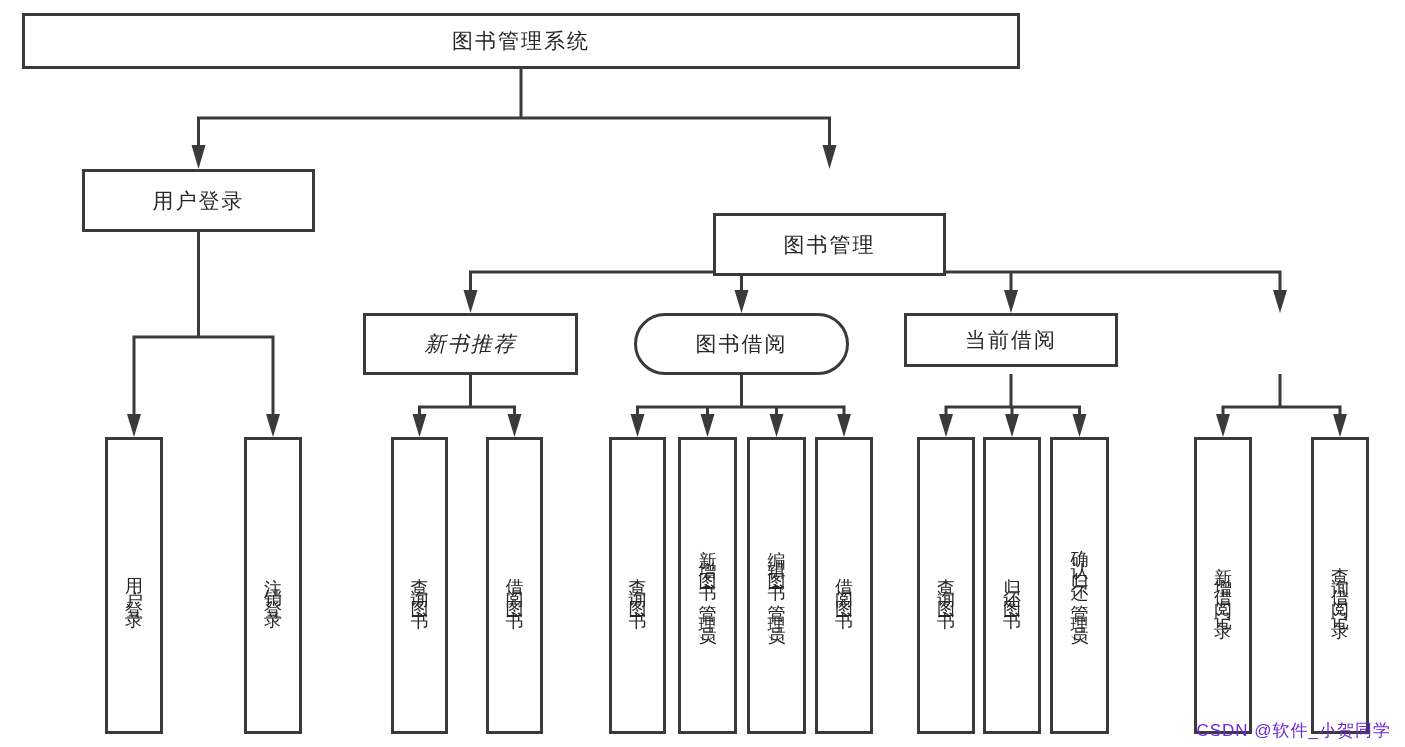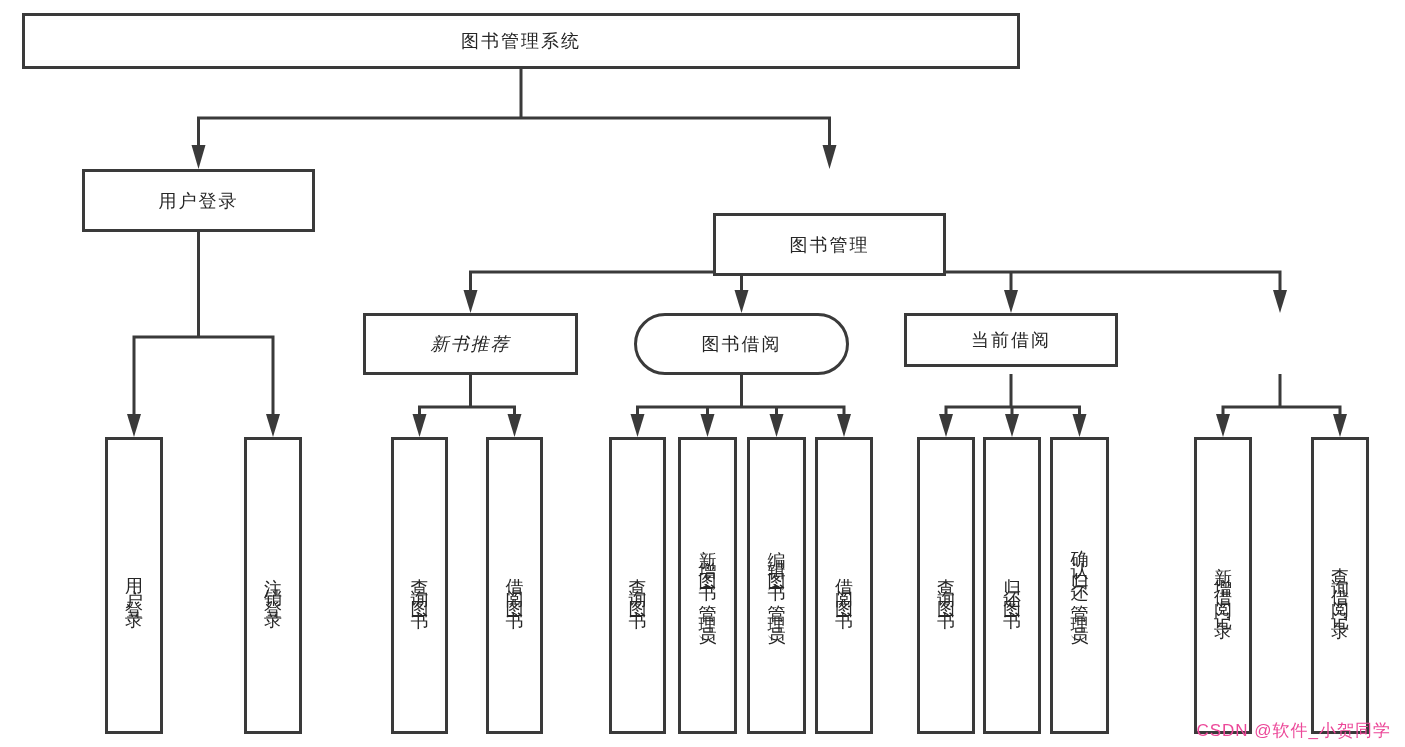--- a/index.html
+++ b/index.html
@@ -16,36 +16,36 @@
     position: absolute;
     box-sizing: border-box;
     border: 3px solid #3a3a3a;
     background: #ffffff;
     color: #262626;
     display: flex;
     align-items: center;
     justify-content: center;
     z-index: 1;
     letter-spacing: 2px;
-    font-size: 18px;
+    font-size: 21px;
   }
   .node.leaf {
     writing-mode: vertical-rl;
     text-orientation: mixed;
     font-size: 18px;
     letter-spacing: 11px;
     line-height: 1;
   }
   #watermark {
     position: absolute;
     right: 14px;
     bottom: 5px;
     z-index: 2;
     font-size: 17px;
-    color: #ec4899;
+    color: #6d28d9;
     letter-spacing: 1px;
     white-space: nowrap;
   }
 </style>
 </head>
 <body>
 
 <div id="diagram">
 
   <svg id="connectors" width="1405" height="747" viewBox="0 0 1405 747">

